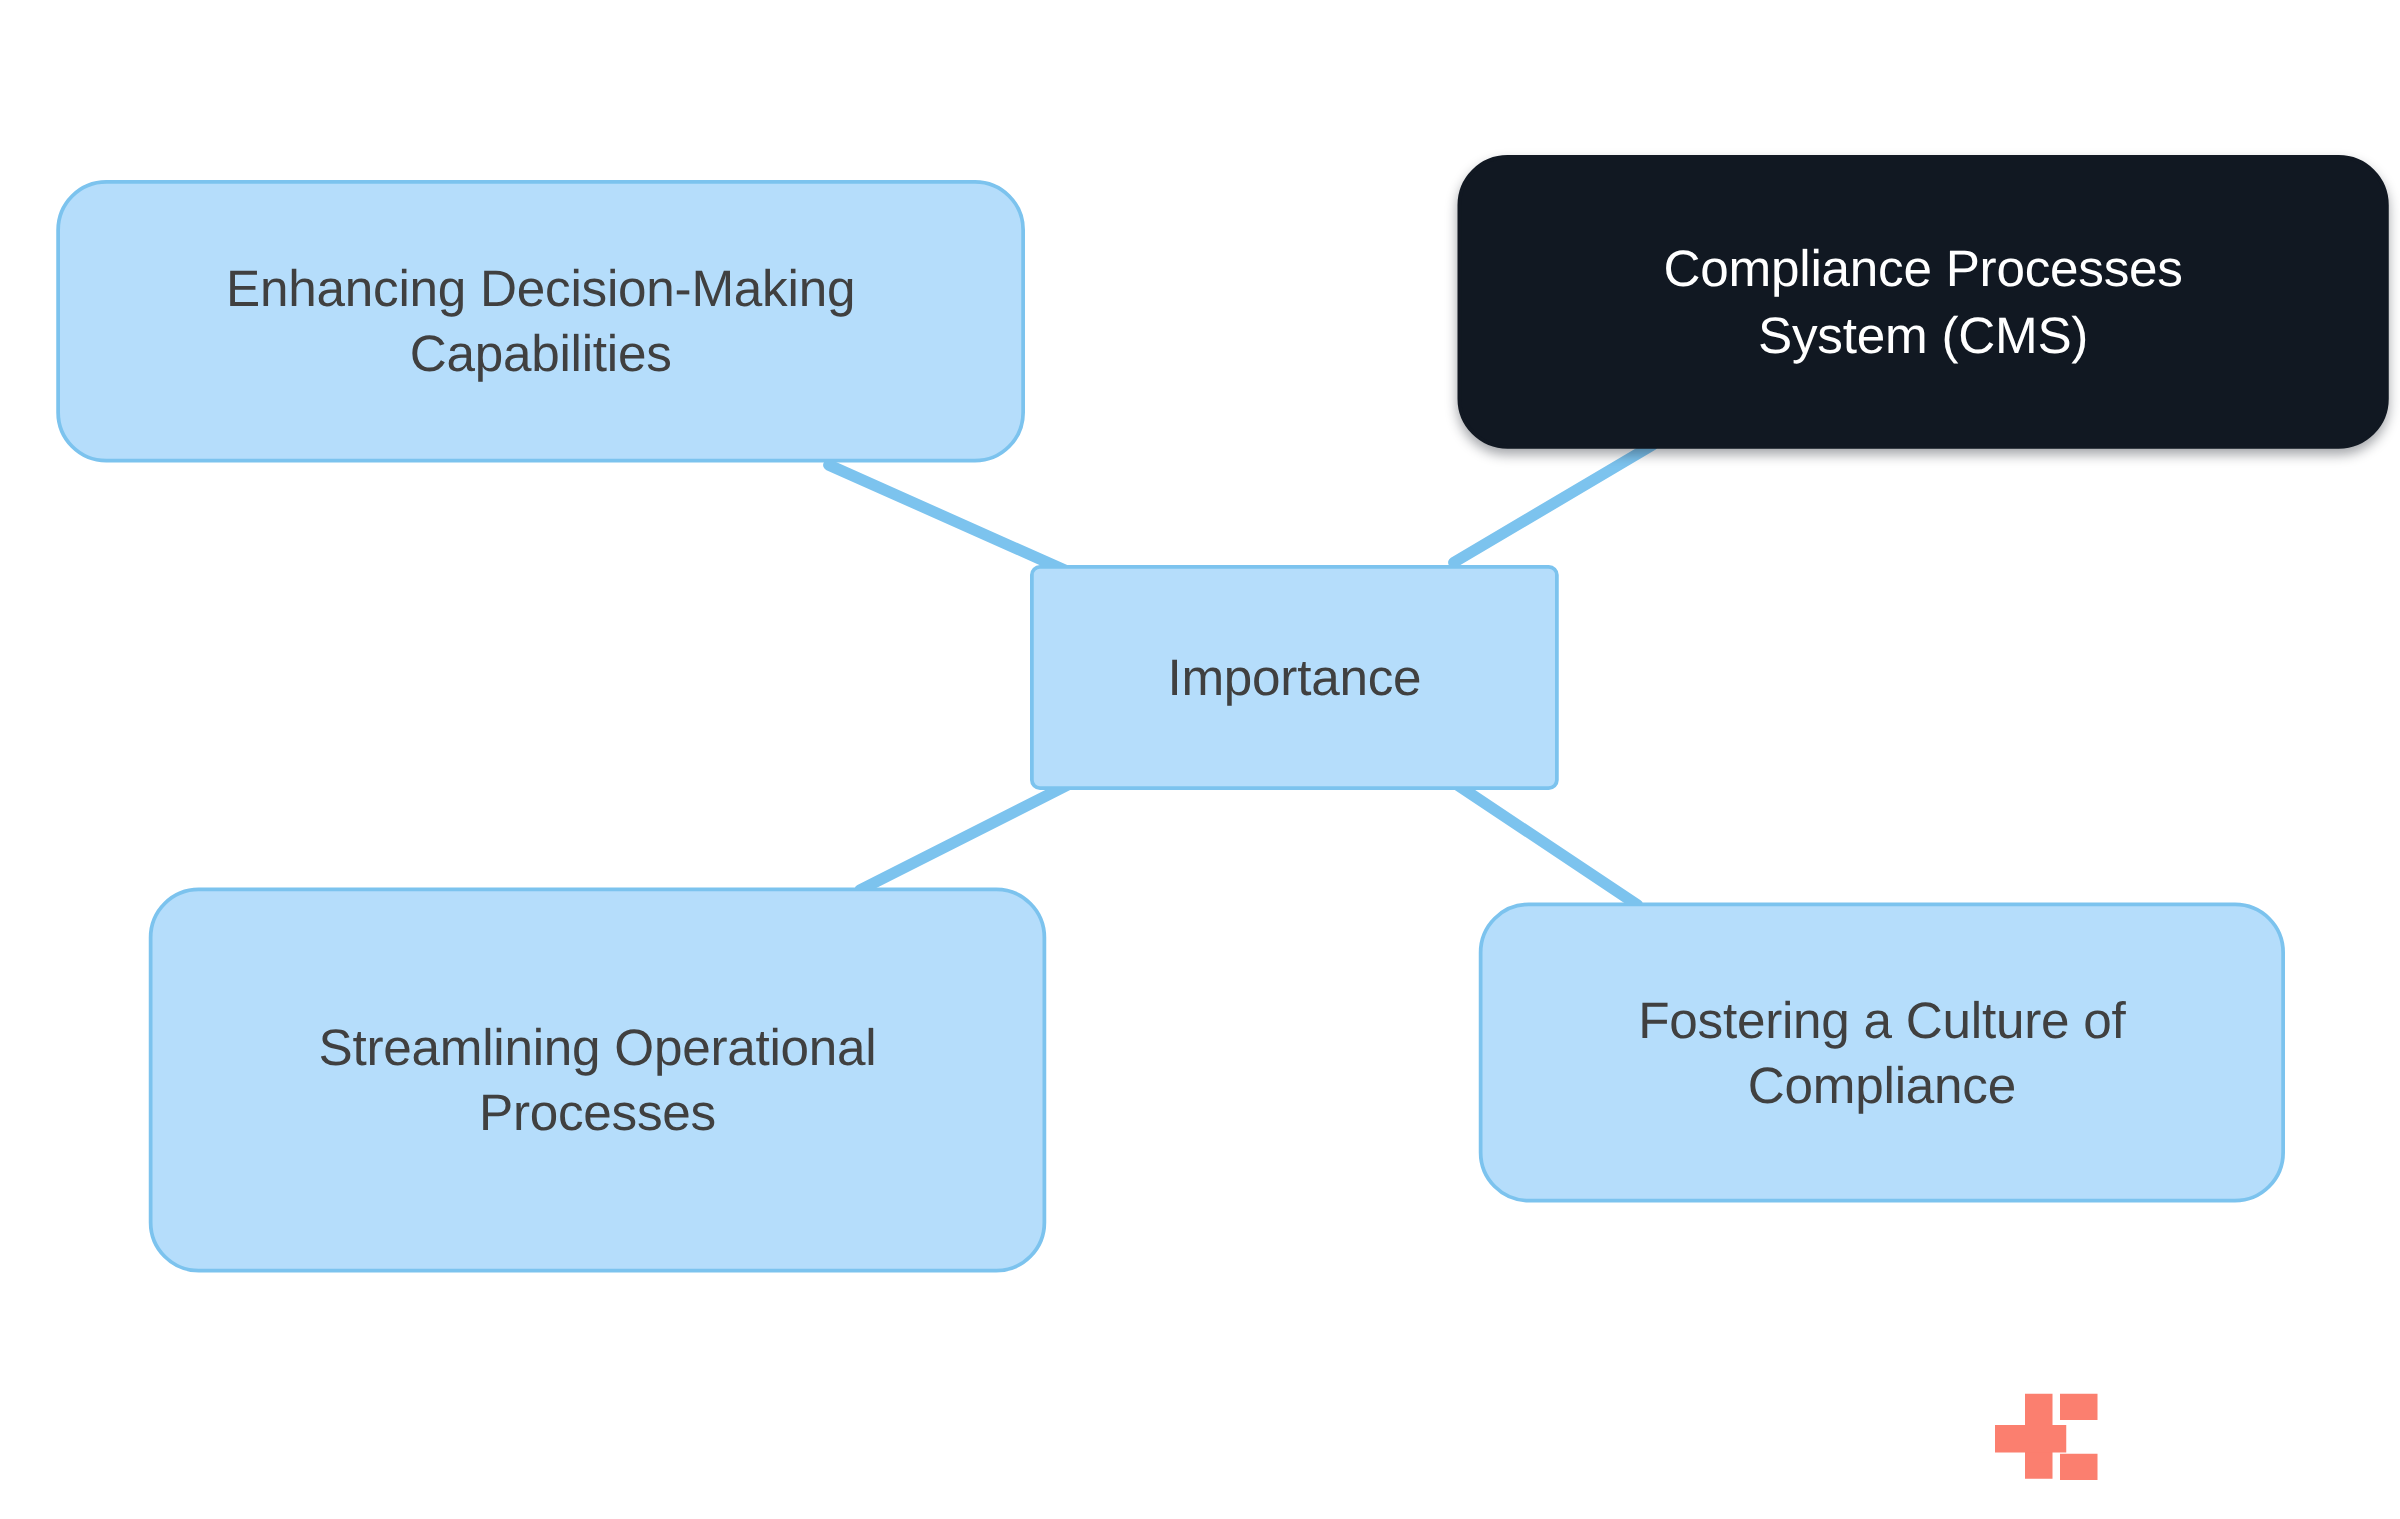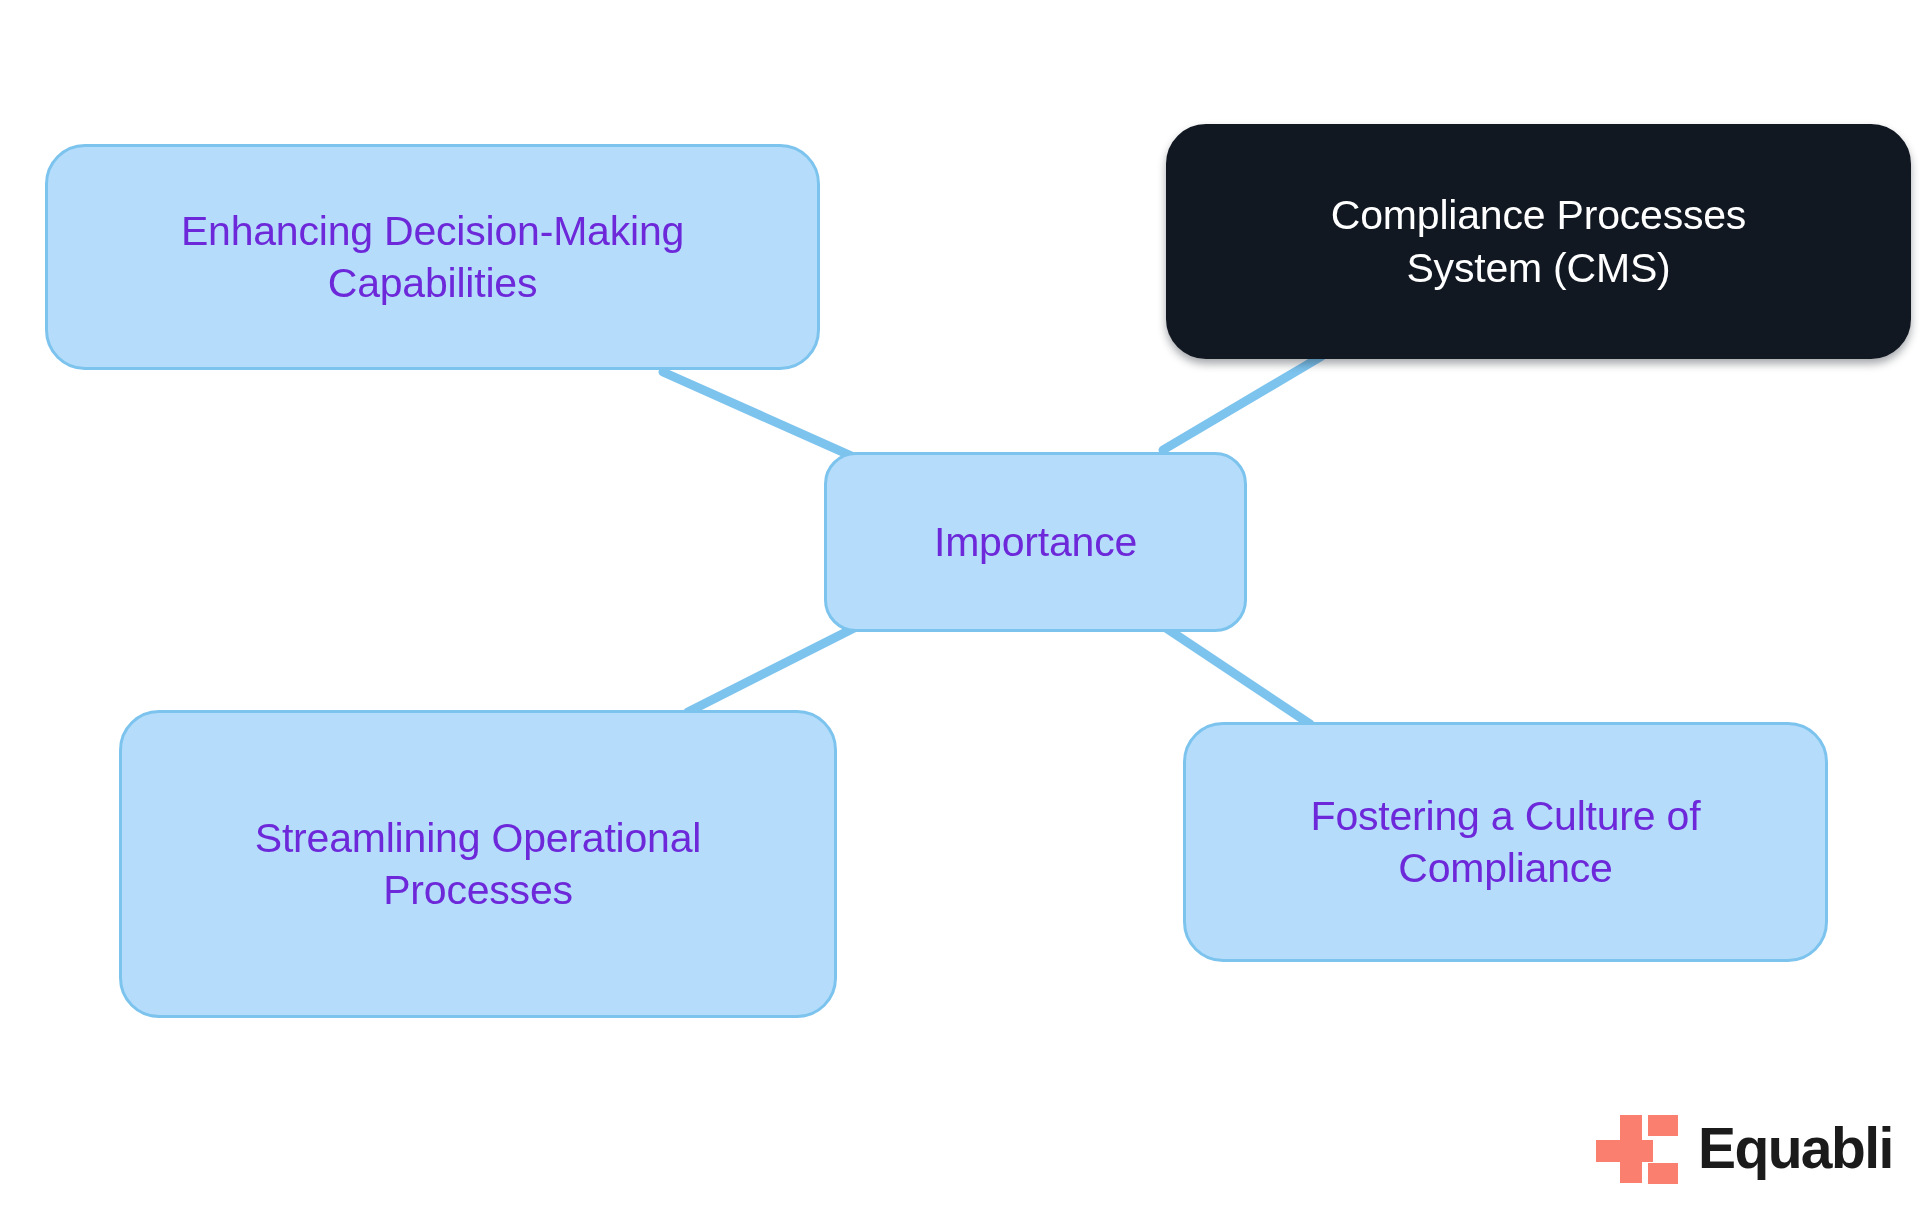--- a/index.html
+++ b/index.html
@@ -37,37 +37,37 @@
     justify-content: center;
     text-align: center;
     border-radius: 40px;
     line-height: 1.28;
     white-space: pre-line;
     padding: 6px 18px;
   }
   .node-light {
     background: #b5ddfb;
     border: 3px solid #7cc3ee;
-    color: #6d28d9;
+    color: #404040;
     font-size: 41px;
     font-weight: 400;
     letter-spacing: -0.2px;
   }
   .node-root {
     background: #111822;
     border: 3px solid #111822;
     color: #ffffff;
     font-size: 41px;
     font-weight: 400;
     letter-spacing: -0.2px;
     box-shadow: 0 5px 9px rgba(20,26,36,0.38);
   }
   .node-center {
     font-size: 41px;
-    border-radius: 32px;
+    border-radius: 8px;
   }
   
   #node-decision  { left: 45px;   top: 144px; width: 775px;  height: 226px; }
   #node-root      { left: 1166px; top: 124px; width: 745px;  height: 235px; }
   #node-center    { left: 824px;  top: 452px; width: 423px;  height: 180px; }
   #node-streamline{ left: 119px;  top: 710px; width: 718px;  height: 308px; }
   #node-culture   { left: 1183px; top: 722px; width: 645px;  height: 240px; }
 
   
   #brand {
@@ -130,16 +130,15 @@
   <div class="node node-light" id="node-culture">Fostering a Culture of
 Compliance</div>
 
   <div id="brand">
     <div id="brand-mark">
       <span class="bar plus-v"></span>
       <span class="bar plus-h"></span>
       <span class="bar eq-top"></span>
       <span class="bar eq-bot"></span>
     </div>
-    <div id="brand-word">Equabli</div>
   </div>
 
 </div>
 
 </body></html>

